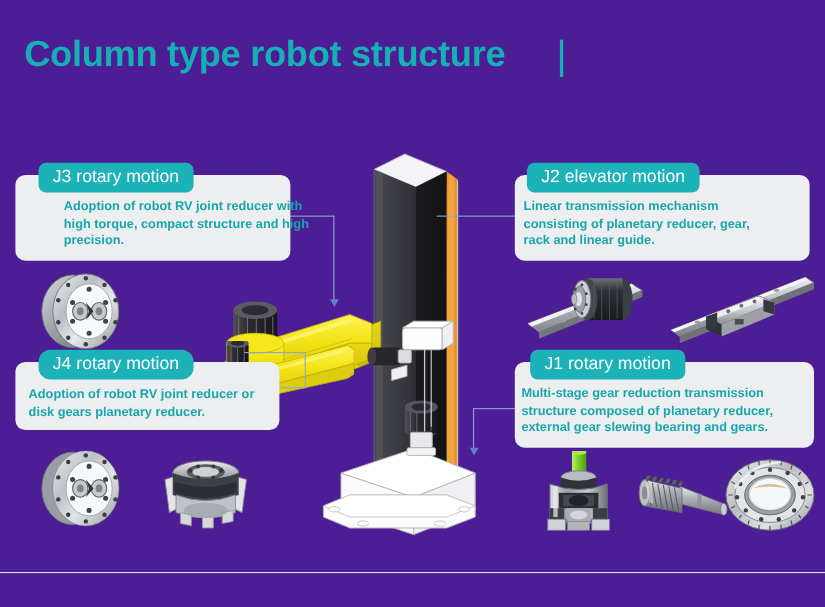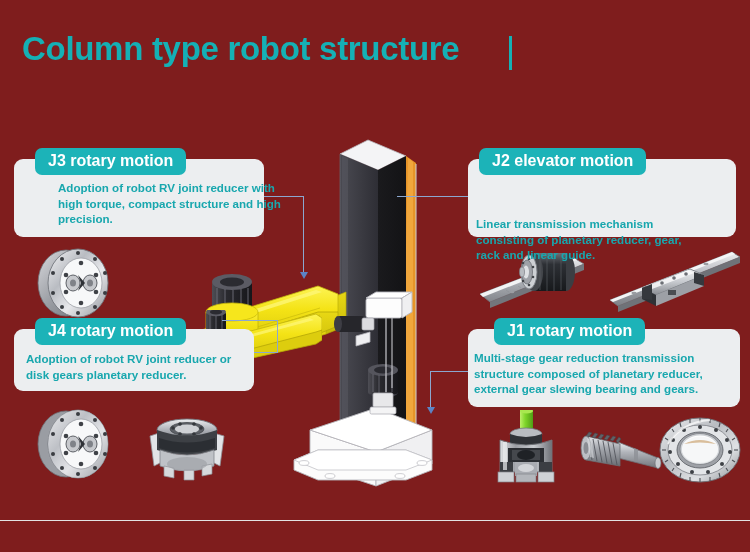--- a/index.html
+++ b/index.html
@@ -2,21 +2,21 @@
 <html><head>
 <meta charset="utf-8">
 <style>
   * { box-sizing: border-box; margin: 0; padding: 0; }
   html, body {
     width: 750px; height: 552px;
     background: #ffffff;
     font-family: "Liberation Sans", sans-serif;
     overflow: hidden;
   }
-  #page { position: relative; width: 750px; height: 552px; background: #7f1d1d; }
+  #page { position: relative; width: 750px; height: 552px; background: #4c1d95; }
 
   
   .title {
     position: absolute; left: 22px; top: 30px;
     font-size: 33px; font-weight: 700; letter-spacing: -0.3px;
     color: #15b0b5; white-space: nowrap;
   }
   .title-caret {
     position: absolute; left: 509px; top: 36px;
     width: 3px; height: 34px; background: #15b0b5;
@@ -26,51 +26,51 @@
   .callout { position: absolute; }
   .callout .panel {
     position: absolute; left: 0; top: 11px;
     background: #eceef0; border-radius: 9px;
     box-shadow: 0 0 0 0 rgba(0,0,0,0);
   }
   .callout .pill {
     position: absolute; top: 0;
     background: #1cb3b8; color: #ffffff;
     border-radius: 7px;
-    font-size: 16px; font-weight: 700;
+    font-size: 16px; font-weight: 400;
     padding: 4px 13px 5px 13px;
     white-space: nowrap;
     line-height: 1.15;
   }
   .callout .body {
     position: absolute;
     color: #18a7ae;
     font-size: 11.6px; line-height: 15.5px;
     font-weight: 600;
     white-space: pre-line;
   }
 
   #callout-j3 { left: 14px; top: 148px; width: 250px; }
   #callout-j3 .panel { width: 250px; height: 78px; }
   #callout-j3 .pill { left: 21px; }
   #callout-j3 .body { left: 8px; top: 32px; width: 242px; margin-left: 36px; }
 
   #callout-j4 { left: 14px; top: 318px; width: 240px; }
   #callout-j4 .panel { width: 240px; height: 62px; }
-  #callout-j4 .pill { left: 21px; }
+  #callout-j4 .pill { left: 21px; border-radius: 11px; }
   #callout-j4 .body { left: 12px; top: 33px; width: 228px; }
 
   #callout-j2 { left: 468px; top: 148px; width: 268px; }
   #callout-j2 .panel { width: 268px; height: 78px; }
   #callout-j2 .pill { left: 11px; }
-  #callout-j2 .body { left: 8px; top: 32px; width: 258px; margin-top: 36px; }
+  #callout-j2 .body { left: 8px; top: 32px; width: 258px; }
 
   #callout-j1 { left: 468px; top: 318px; width: 272px; }
   #callout-j1 .panel { width: 272px; height: 78px; }
-  #callout-j1 .pill { left: 14px; margin-left: 12px; }
+  #callout-j1 .pill { left: 14px; }
   #callout-j1 .body { left: 6px; top: 32px; width: 266px; }
 
   
   .lead { position: absolute; background: #8ba7cf; }
   .lead-h { height: 1px; }
   .lead-v { width: 1px; }
   .arrow-down {
     position: absolute; width: 0; height: 0;
     border-left: 4px solid transparent;
     border-right: 4px solid transparent;

